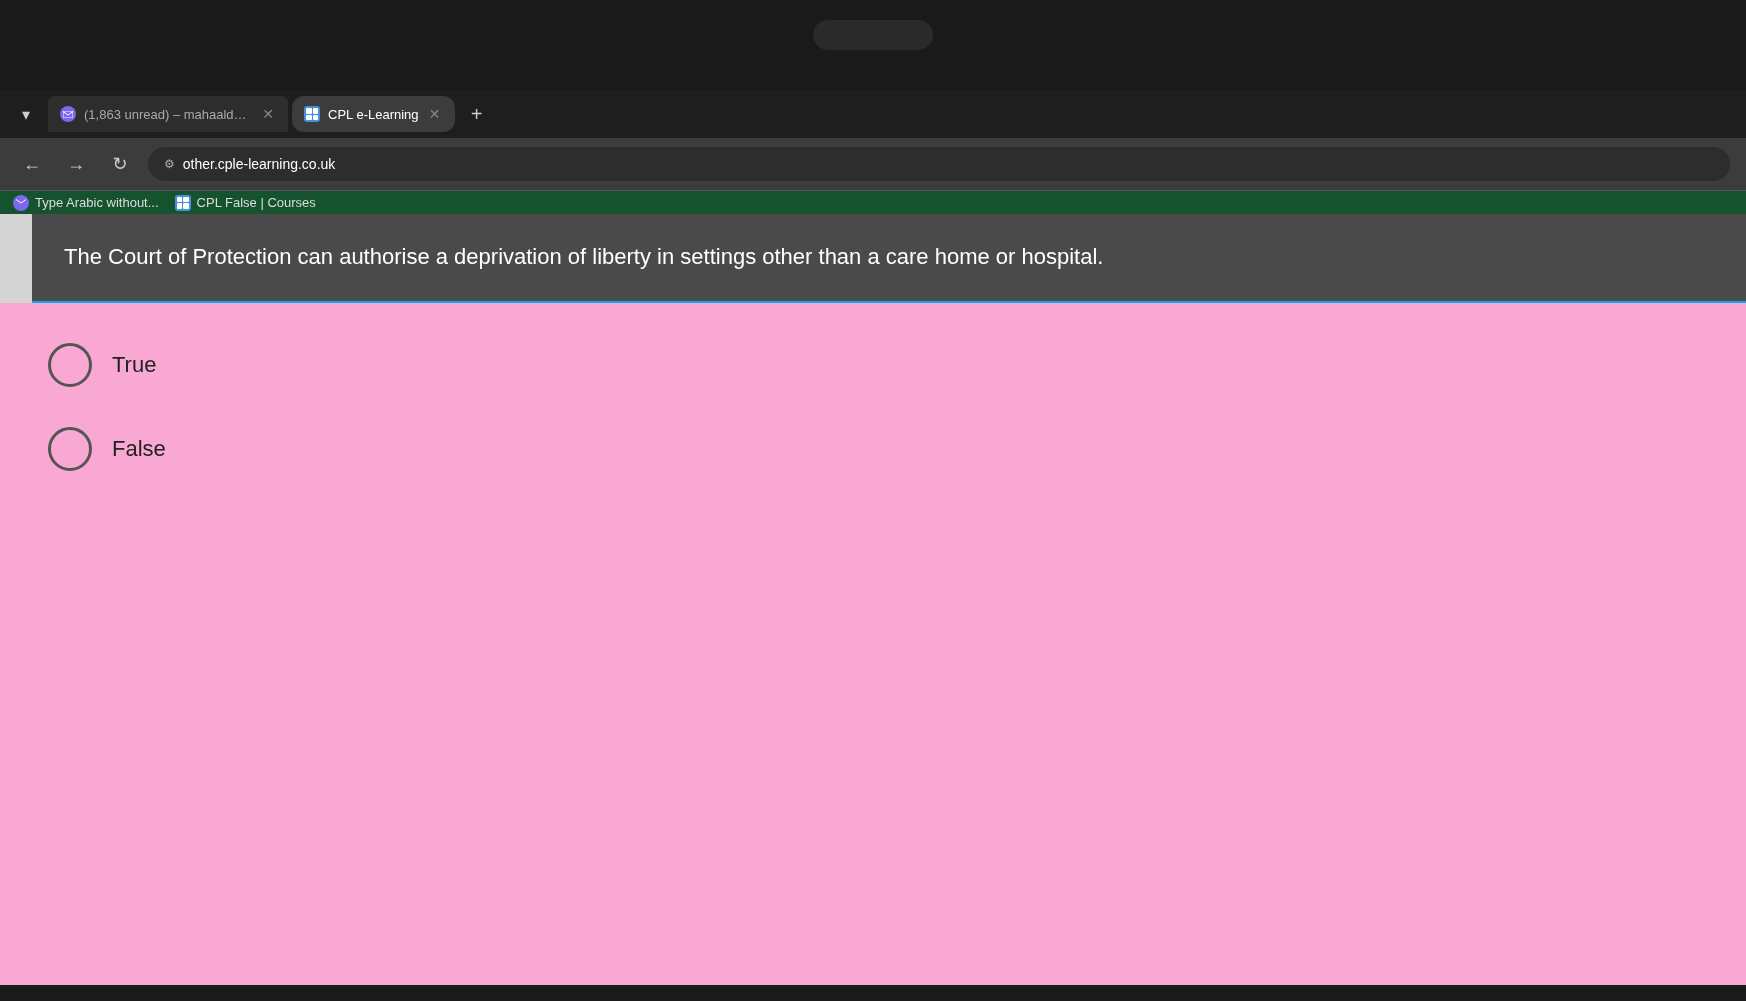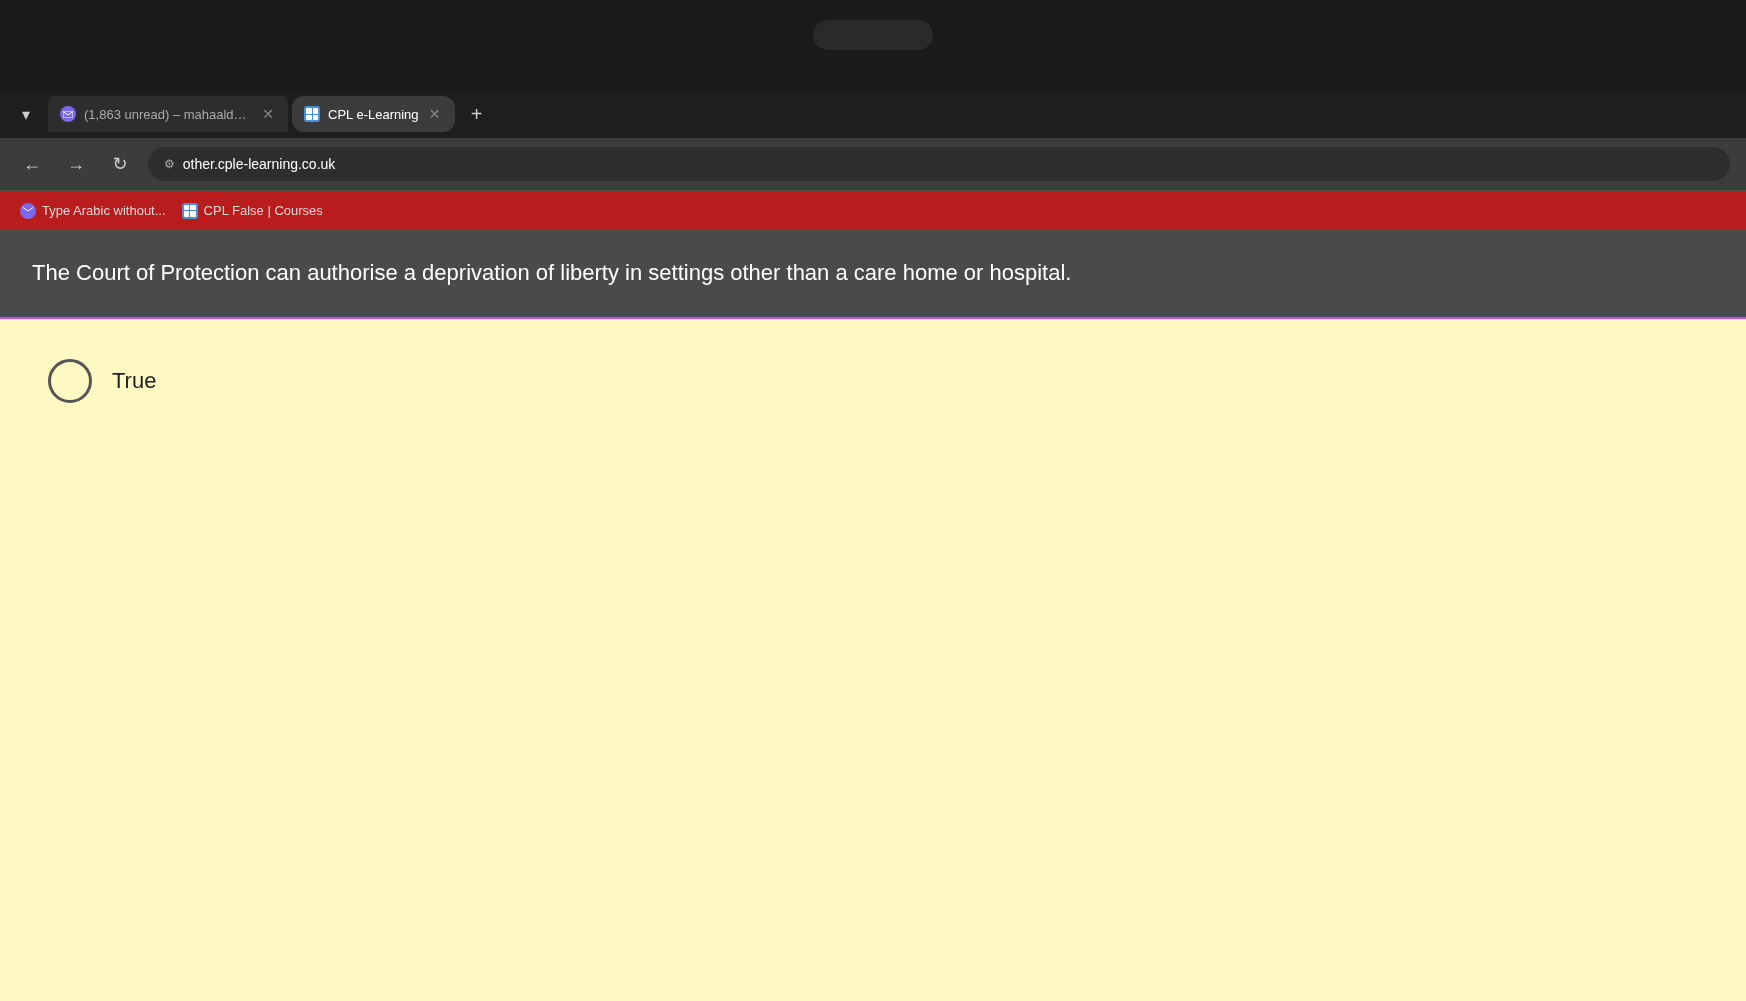--- a/index.html
+++ b/index.html
@@ -151,23 +151,23 @@
 
     .address-secure-icon {
       color: #aaa;
       font-size: 12px;
     }
 
     
     .bookmarks-bar {
       display: flex;
       align-items: center;
-      background: #b91c1c;
-      height: 40px;
-      padding: 0 20px;
+      background: #14532d;
+      height: 24px;
+      padding: 0 13px;
       gap: 16px;
       border-top: 1px solid #555;
     }
 
     .bookmark-item {
       display: flex;
       align-items: center;
       gap: 6px;
       color: #ddd;
       font-size: 13px;
@@ -191,30 +191,31 @@
     }
 
     
     .question-header {
       background: #4a4a4a;
       padding: 28px 32px;
       color: #fff;
       font-size: 22px;
       font-weight: 400;
       line-height: 1.4;
-      border-bottom: 2px solid #d946ef;
+      border-bottom: 2px solid #0ea5e9;
+      margin-left: 32px;
     }
 
     
     .answer-options {
       padding: 40px 48px;
       display: flex;
       flex-direction: column;
       gap: 40px;
-      background: #fef9c3;
+      background: #f9a8d4;
       flex: 1;
     }
 
     .answer-option {
       display: flex;
       align-items: center;
       gap: 20px;
       cursor: pointer;
     }
 
@@ -358,16 +359,20 @@
     <span>The Court of Protection can authorise a deprivation of liberty in settings other than a care home or hospital.</span>
   </div>
 
   <div class="answer-options">
 
     <div class="answer-option">
       <div class="radio-circle"></div>
       <span class="answer-label">True</span>
     </div>
 
+    <div class="answer-option">
+      <div class="radio-circle"></div>
+      <span class="answer-label">False</span>
+    </div>
 
   </div>
 
 </div>
 
 </body></html>

